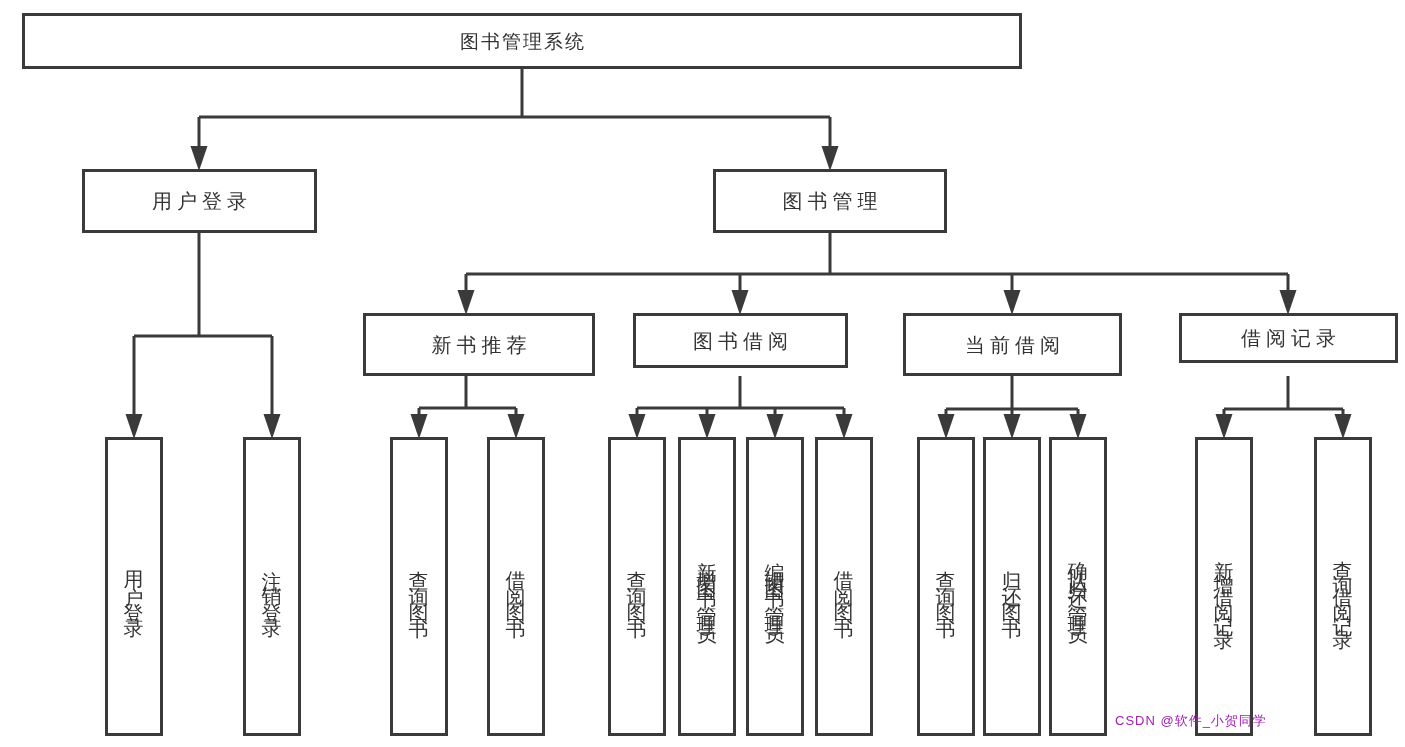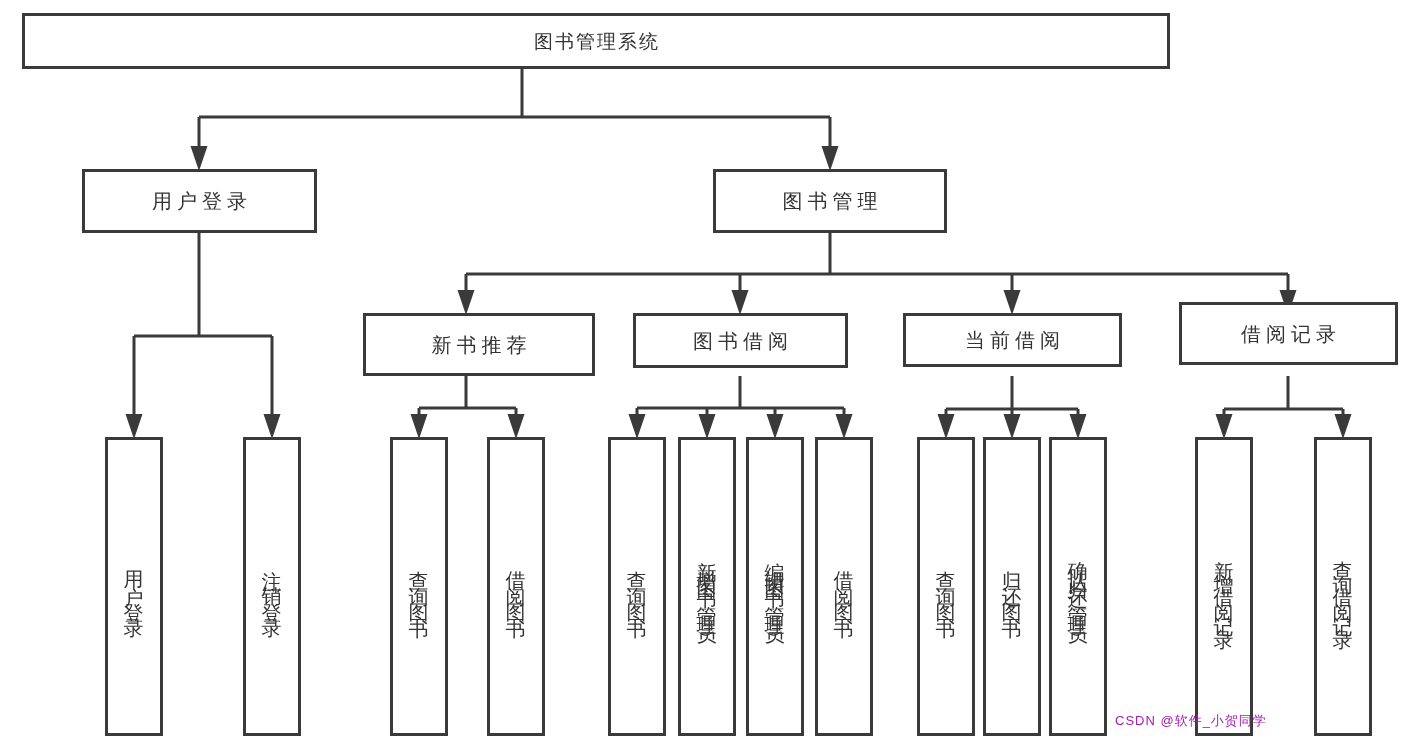--- a/index.html
+++ b/index.html
@@ -37,27 +37,27 @@
     position:absolute;
     left:1115px;top:712px;
     font-size:13px;
     color:#a21caf;
     letter-spacing:1px;
     z-index:3;
     white-space:nowrap;
   }
 
   
-  #n-root{left:22px;top:13px;width:1148px;height:56px;}
+  #n-root{left:22px;top:13px;width:1000px;height:56px;}
   #n-user-login{left:82px;top:169px;width:235px;height:64px;}
   #n-book-management{left:713px;top:169px;width:234px;height:64px;text-align:right;}
   #n-new-book{left:363px;top:313px;width:232px;height:63px;}
   #n-book-borrow{left:633px;top:313px;width:215px;height:55px;}
-  #n-current-borrow{left:903px;top:313px;width:219px;height:54px;}
-  #n-borrow-record{left:1179px;top:302px;width:219px;height:63px;}
+  #n-current-borrow{left:903px;top:313px;width:219px;height:63px;}
+  #n-borrow-record{left:1179px;top:313px;width:219px;height:50px;}
   .leaf{top:437px;width:58px;height:299px;}
   #n-leaf-user-login{left:105px;}
   #n-leaf-logout{left:243px;}
   #n-leaf-nb-query{left:390px;}
   #n-leaf-nb-borrow{left:487px;}
   #n-leaf-bb-query{left:608px;}
   #n-leaf-bb-add{left:678px;}
   #n-leaf-bb-edit{left:746px;}
   #n-leaf-bb-borrow{left:815px;}
   #n-leaf-cb-query{left:917px;}

